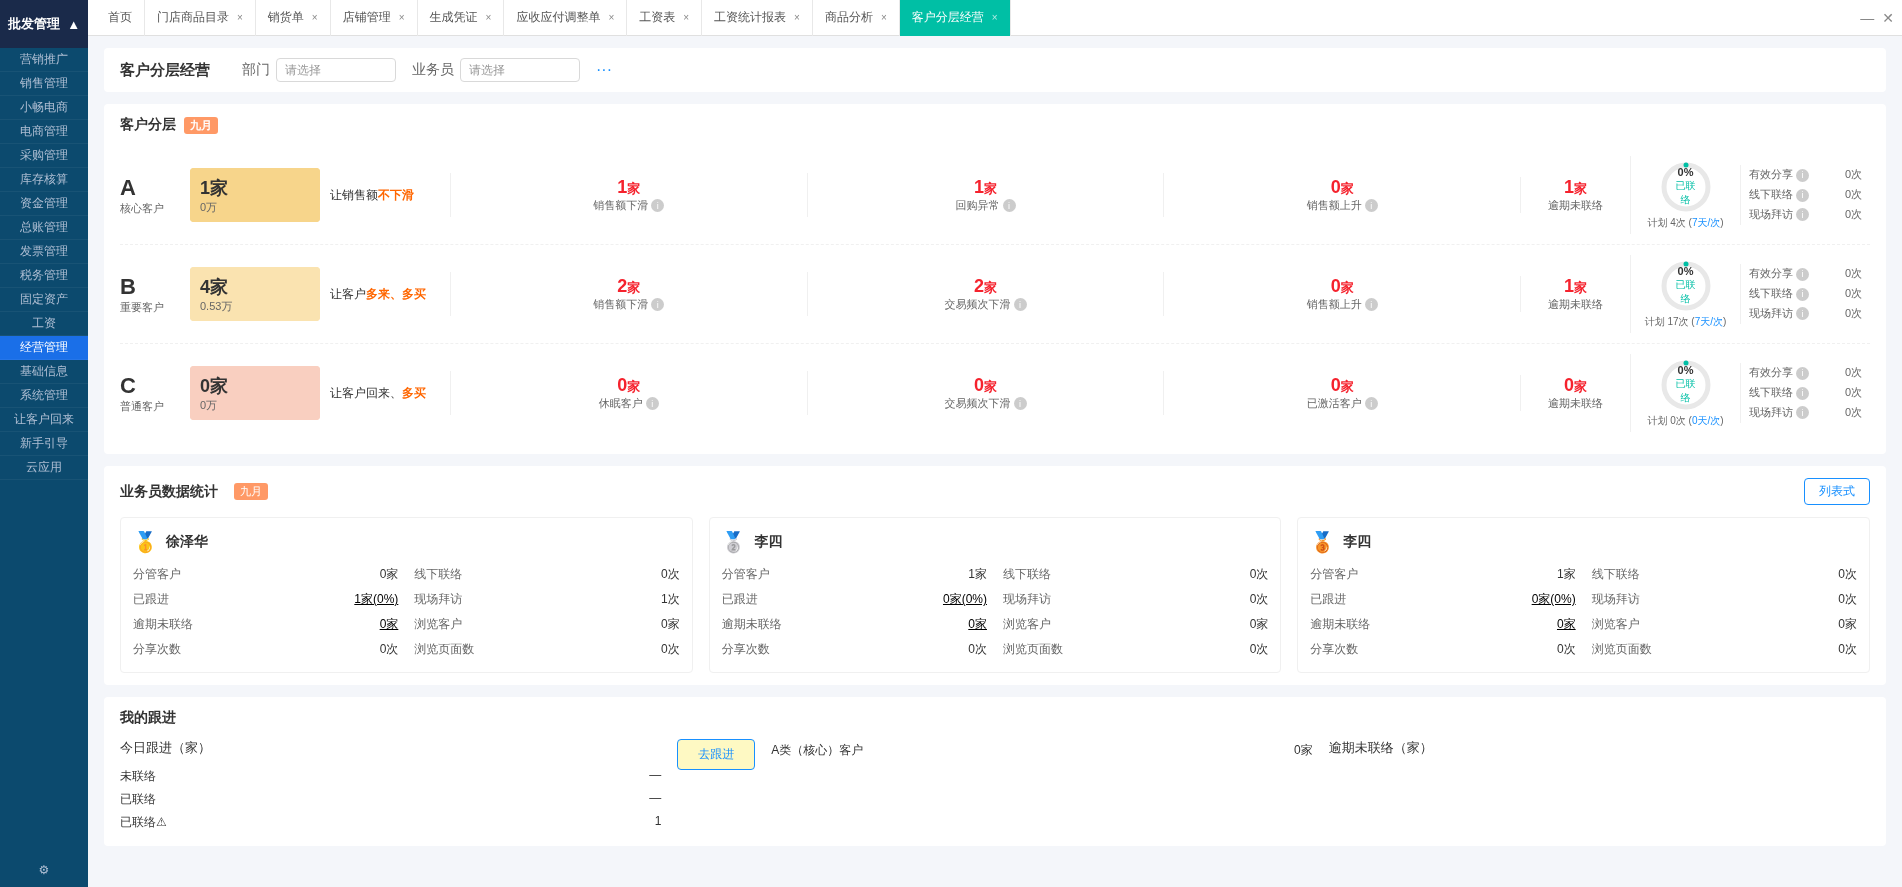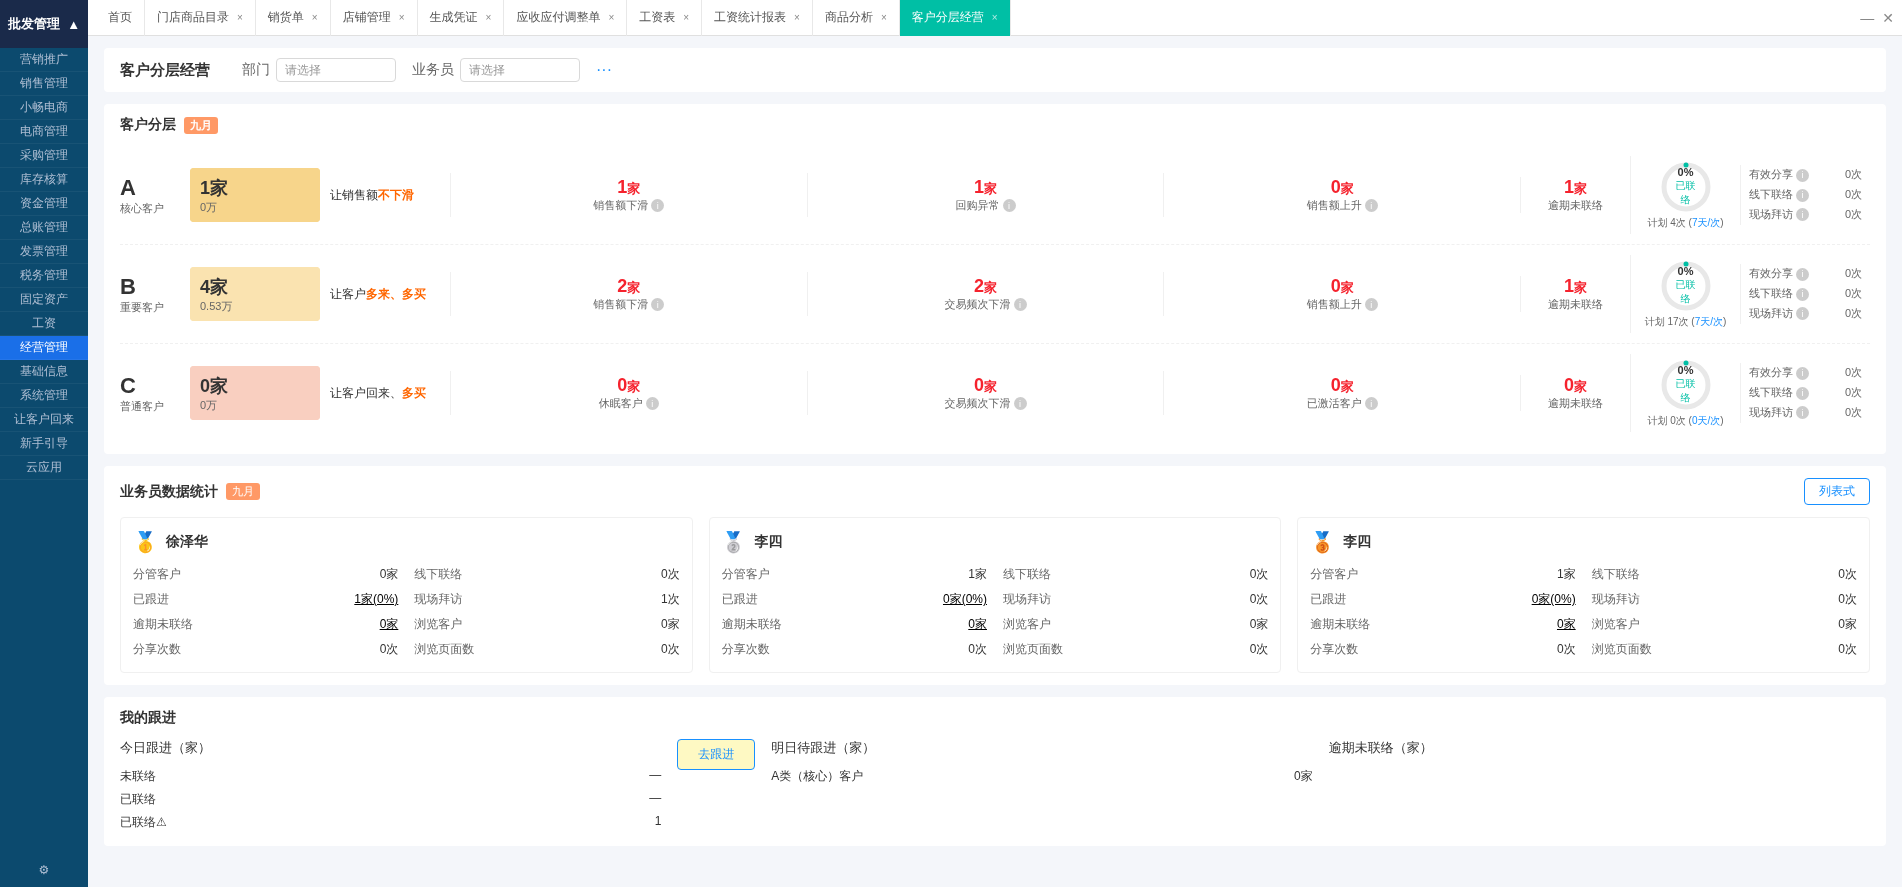--- a/index.html
+++ b/index.html
@@ -654,21 +654,21 @@
                 <span>现场拜访 <span class="info-icon">i</span></span>
                 <span>0次</span>
               </div>
             </div>
           </div>
         </div>
     </div>
 
     <div class="section">
       <div class="stats-section-header">
-        <div style="display:flex;align-items:center;gap:8px;">
+        <div style="display:flex;align-items:center;gap:16px;">
           <span style="font-size:14px;font-weight:bold;color:#333;">业务员数据统计</span>
           <span class="badge-month">九月</span>
         </div>
         <button class="list-btn">列表式</button>
       </div>
       <div class="staff-grid" id="staff-grid-container">
           <div class="staff-card">
             <div class="staff-header">
               <span class="staff-avatar">🥇</span>
     <span class="staff-name">徐泽华</span>
@@ -810,21 +810,20 @@
               <div class="followup-row">
                 <span class="followup-val">已联络⚠</span>
                 <span class="followup-val">1</span>
               </div>
             </div>
         </div>
         <div style="display:flex;align-items:center;">
           <button class="followup-btn">去跟进</button>
         </div>
         <div>
-          <div class="followup-block-title">明日待跟进（家）</div>
           <div class="followup-rows" id="tomorrow-rows">
               <div class="followup-row">
                 <span class="followup-val">A类（核心）客户</span>
                 <span class="followup-val">0家</span>
               </div>
             </div>
         </div>
         <div>
           <div class="followup-block-title">逾期未联络（家）</div>
           <div class="followup-rows" id="overdue-rows"></div>

